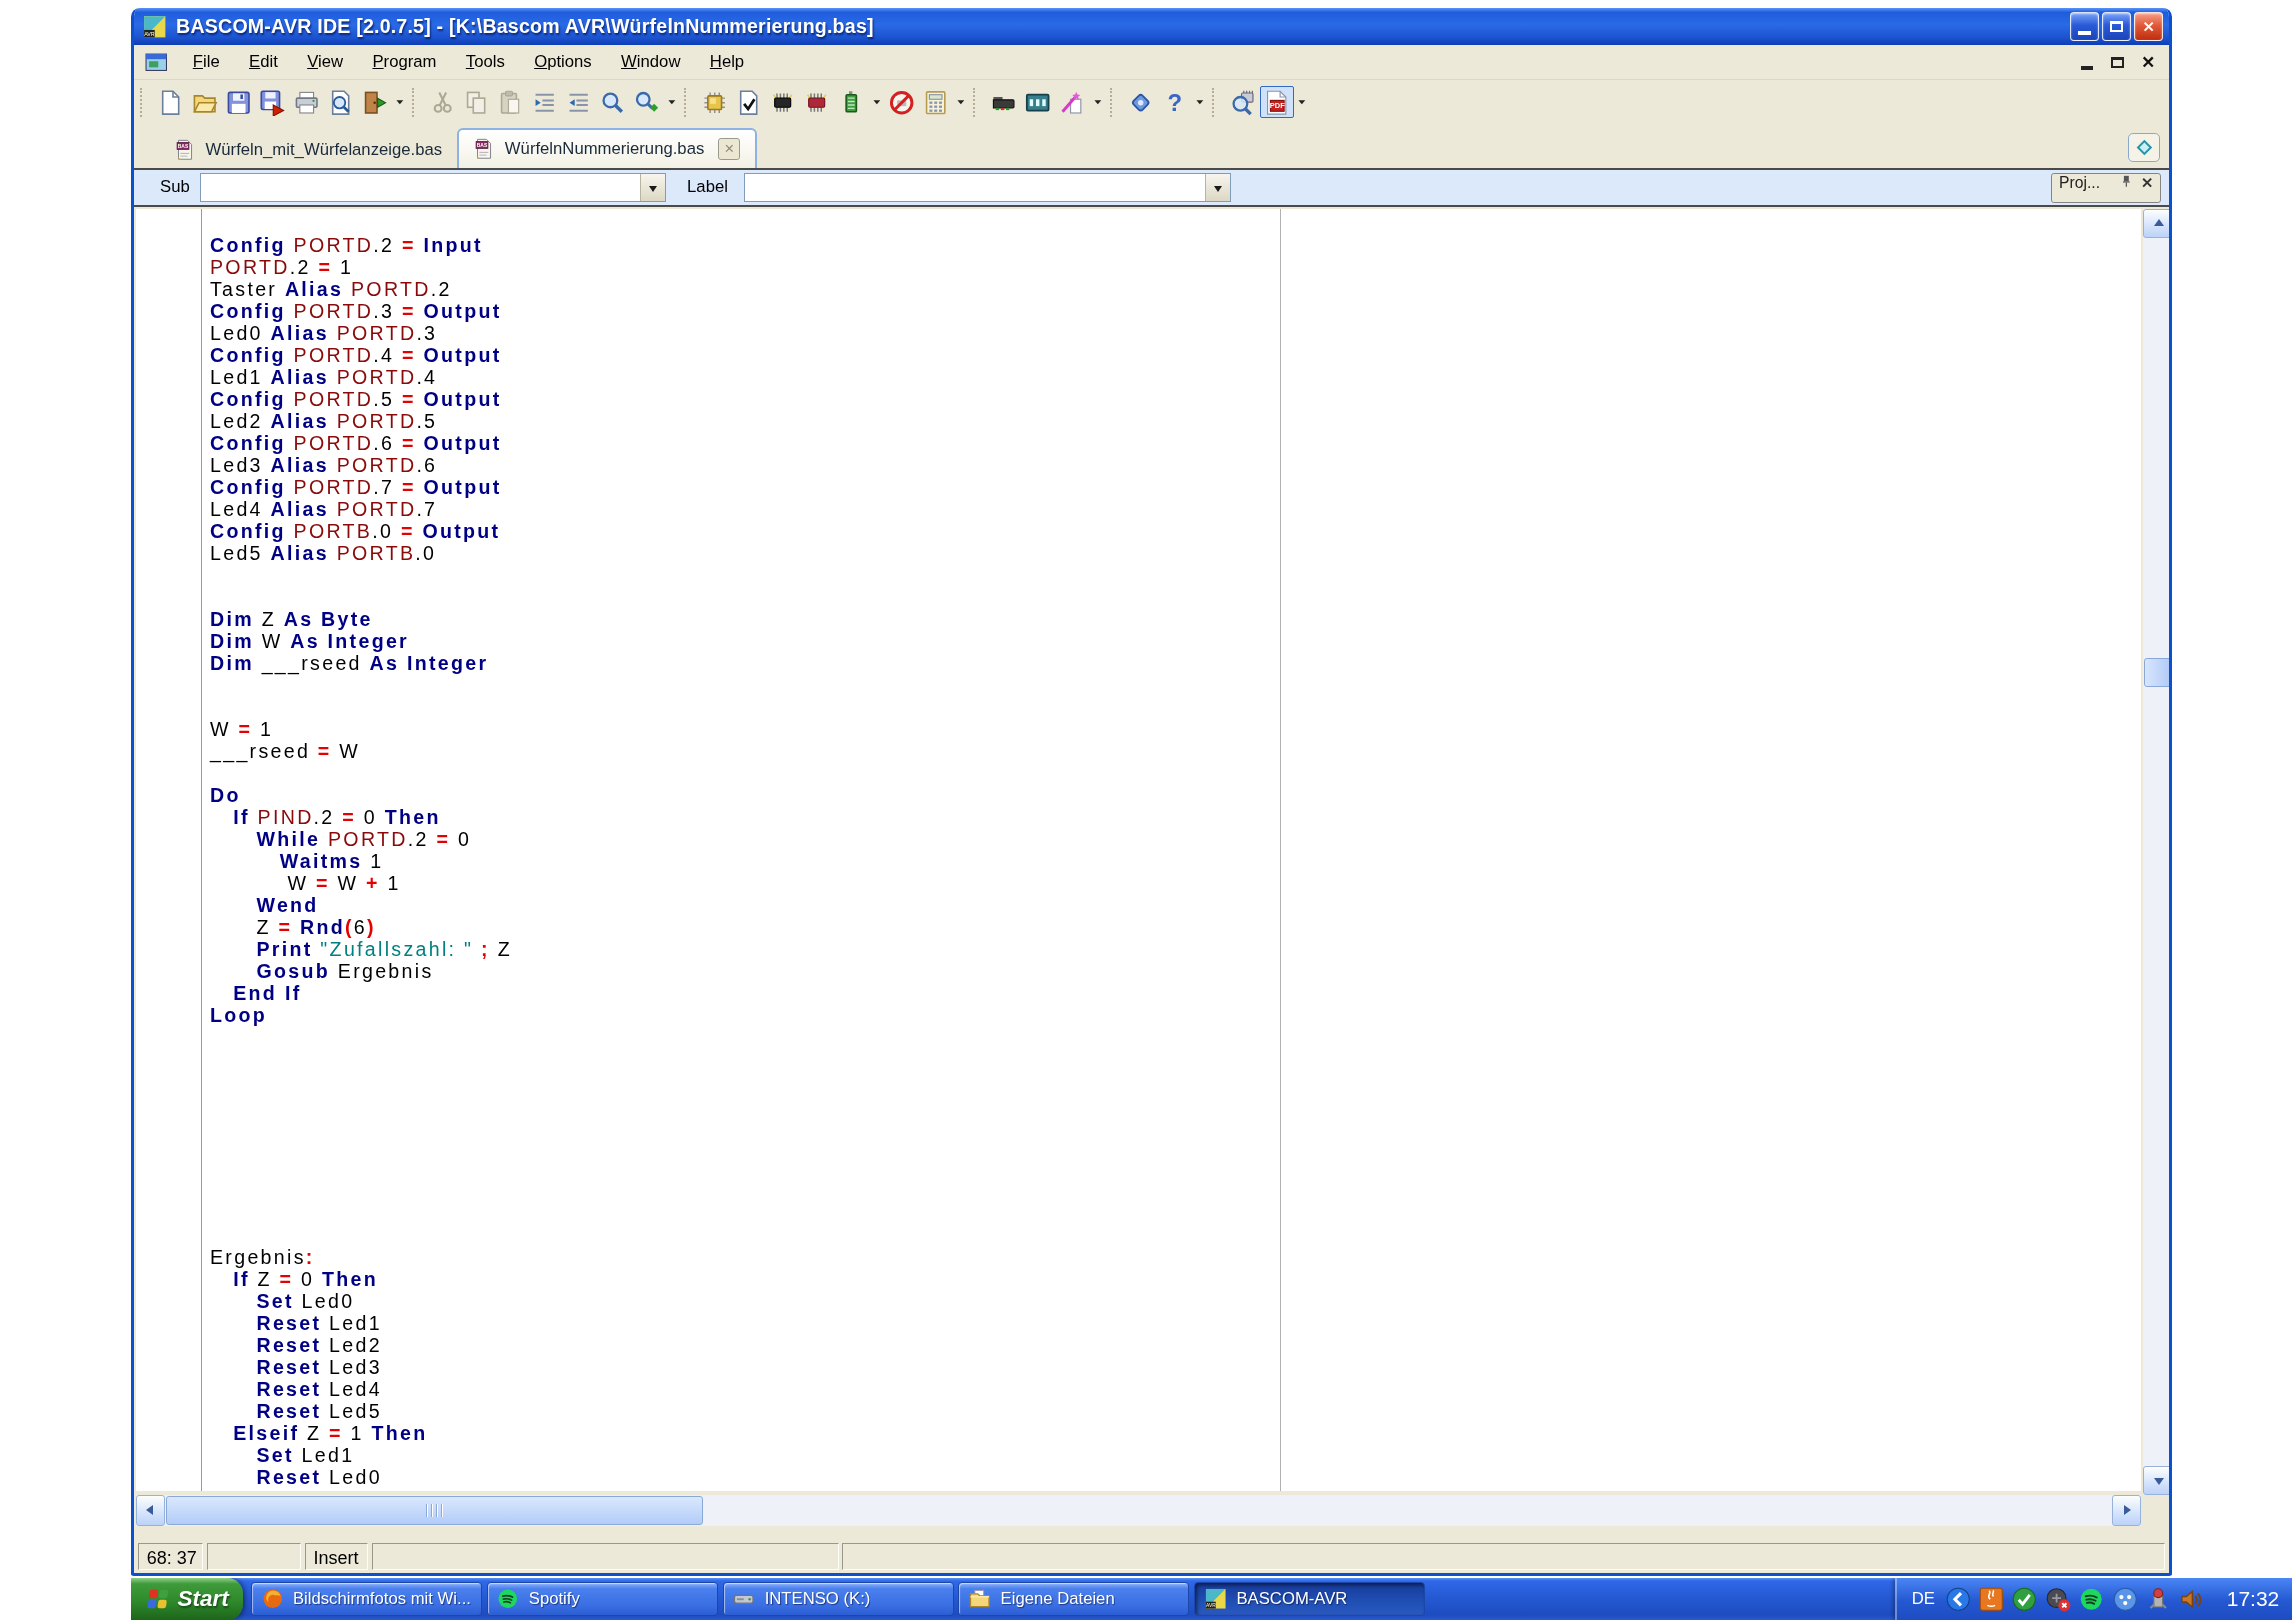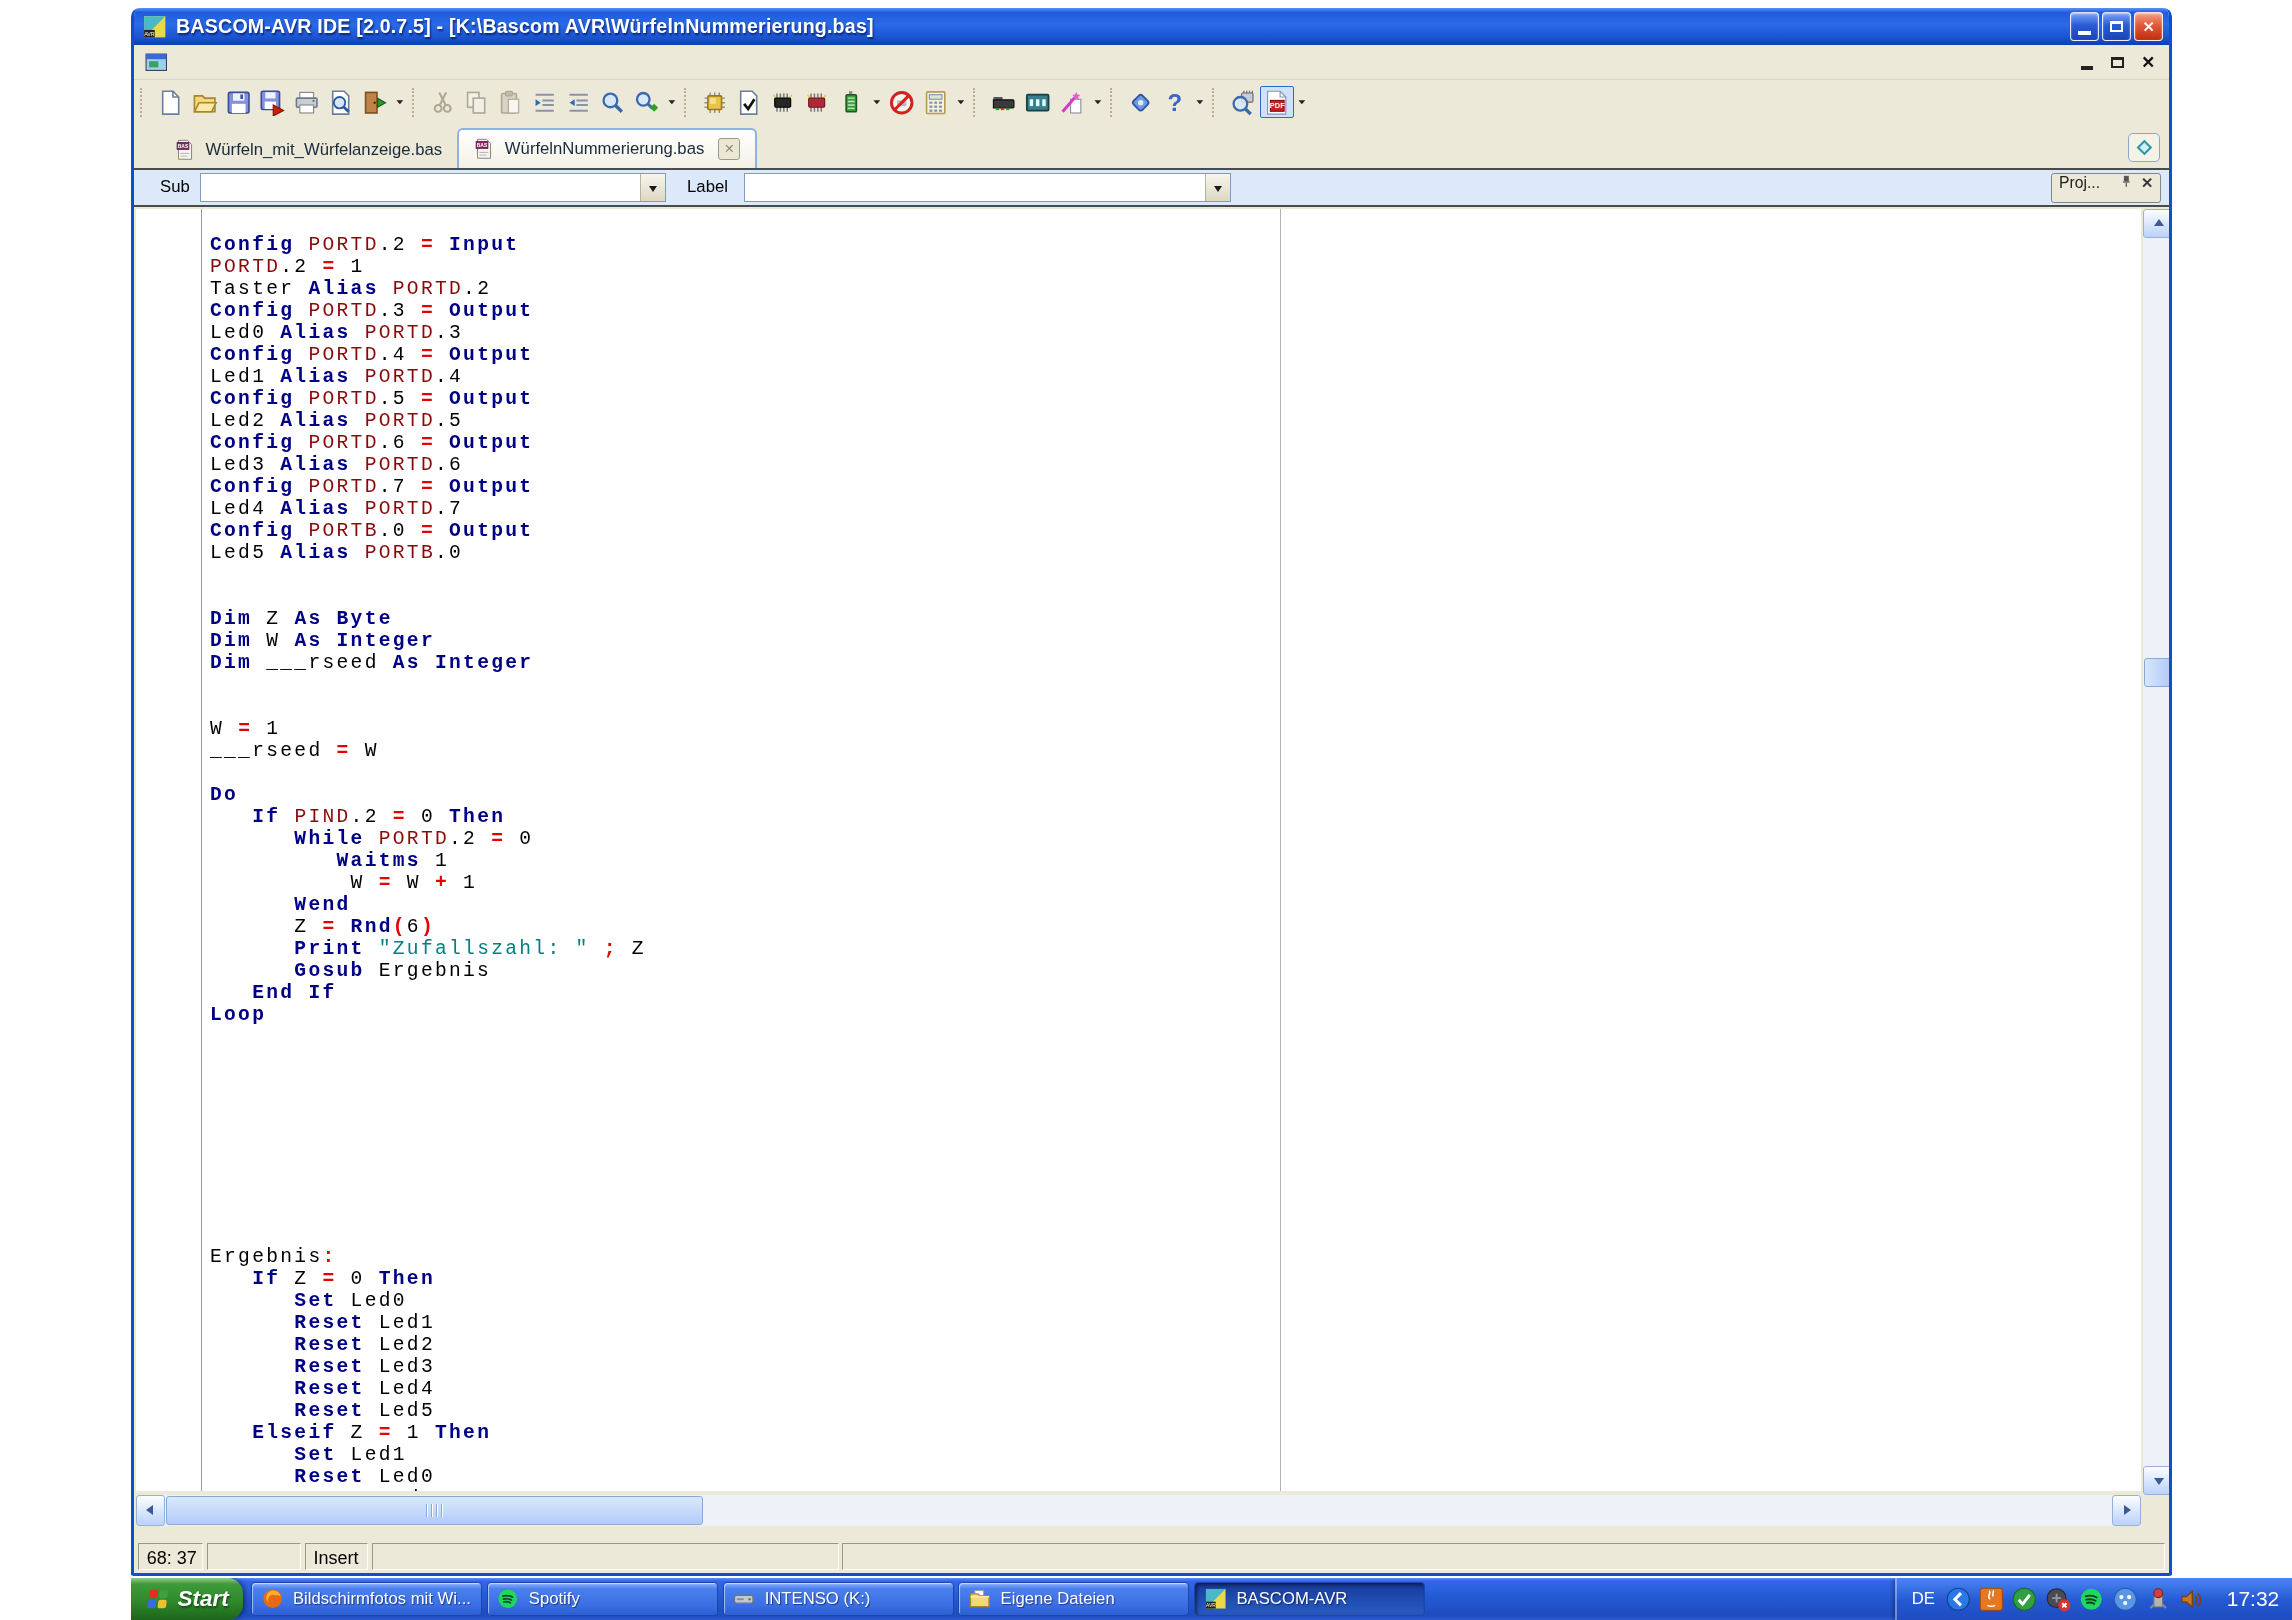--- a/index.html
+++ b/index.html
@@ -62,21 +62,21 @@
   .proj-header{position:absolute;right:7.8px;top:2.9px;width:110px;height:30px;border:1px solid #858585;border-radius:2.9px;background:#ece9d8;display:flex;align-items:flex-start;gap:6.9px;padding:0 6.9px;font-size:15.7px;color:#222}
   .ph-label{flex:1;white-space:nowrap;overflow:hidden}
   .ph-pin{width:14.7px;height:14.7px}
   .ph-x{color:#333;font-size:14.7px;font-weight:bold}
 
   
   .main{flex:1;position:relative;background:#ece9d8}
   .editor{position:absolute;left:2px;top:2px;width:2005px;height:1282px;background:#fff;overflow:hidden}
   .gutter-line{position:absolute;left:65px;top:0;bottom:0;width:1px;background:#9a9a9a}
   .margin-line{position:absolute;left:1144px;top:0;bottom:0;width:1px;background:#b2b2b2}
-  .code{position:absolute;left:74px;top:25.5px;font-family:Liberation Mono, monospace;font-size:19.6px;line-height:22px;letter-spacing:2.3px;white-space:pre;color:#000}
+  .code{position:absolute;left:74px;top:25.5px;font-family:Liberation Sans, sans-serif;font-size:19.6px;line-height:22px;letter-spacing:2.3px;white-space:pre;color:#000}
   .cl{height:22px}
   .tk-k{color:#000084;font-weight:bold}
   .tk-r{color:#8a0a0a}
   .tk-o{color:#e60000;font-weight:bold}
   .tk-s{color:#008080}
   .tk-t{color:#000}
 
   
   .scroll-btn{background:linear-gradient(180deg,#fdfefd,#d7e5fc 55%,#bcd2f8);border:1px solid #96b2da;border-radius:2.9px;display:flex;align-items:center;justify-content:center}
   .vscroll{position:absolute;left:2009px;top:2px;width:31px;height:1286px;background:#eef2f8}
@@ -155,20 +155,30 @@
     </div>
 
     <div class="menubar">
       <span class="mdi-icon">
           <svg viewBox="0 0 24 24" style="width:100%;height:100%;display:block">
             <rect x="2" y="4" width="20" height="16" fill="#9ad0ea" stroke="#335"></rect>
             <rect x="2" y="4" width="20" height="5" fill="#3a6ad8"></rect>
             <rect x="5" y="11" width="9" height="6" fill="#3f9f5f"></rect>
           </svg>
         </span>
+      <div style="display:flex">
+          <div class="menu-item"><u>F</u>ile</div>
+          <div class="menu-item"><u>E</u>dit</div>
+          <div class="menu-item"><u>V</u>iew</div>
+          <div class="menu-item"><u>P</u>rogram</div>
+          <div class="menu-item"><u>T</u>ools</div>
+          <div class="menu-item"><u>O</u>ptions</div>
+          <div class="menu-item"><u>W</u>indow</div>
+          <div class="menu-item"><u>H</u>elp</div>
+        </div>
       <div class="mdi-controls">
         <div>
             <div class="g-min"></div>
           </div>
         <div>
             <div class="g-rest"></div>
           </div>
         <div class="mdi-x">✕</div>
       </div>
     </div>

